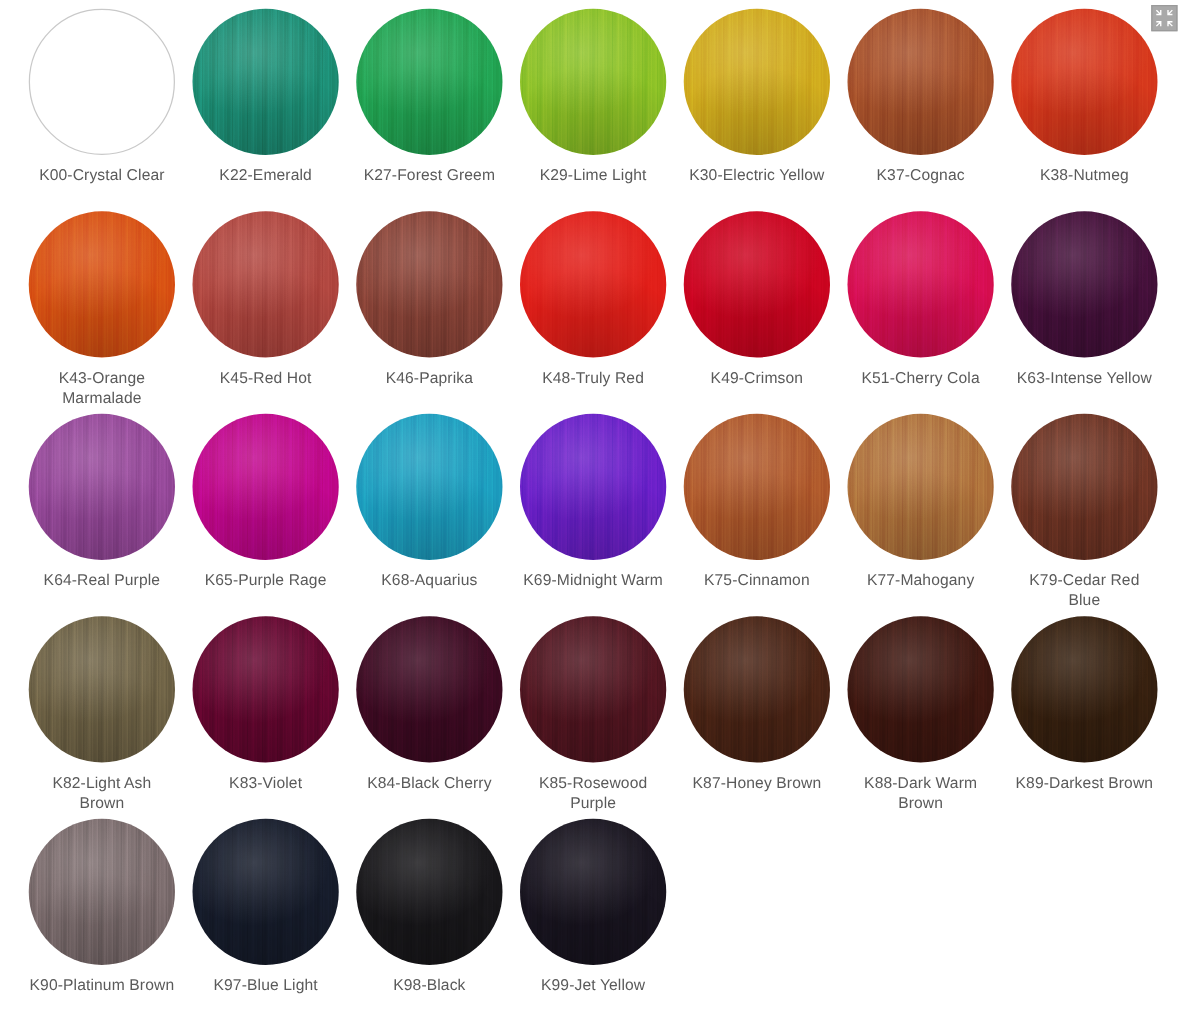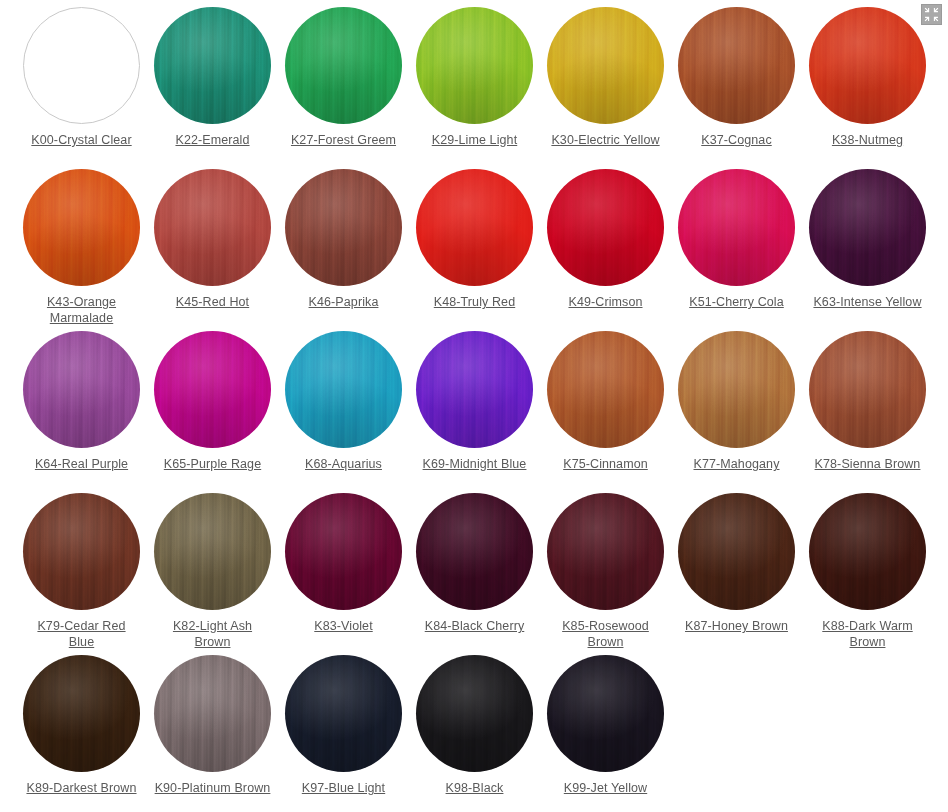--- a/index.html
+++ b/index.html
@@ -111,21 +111,20 @@
 
   .swatch-label {
     margin-top: 9px;
     width: 127px;
     text-align: center;
     font-size: 12.5px;
     line-height: 15.5px;
     color: #5a5a5a;
     letter-spacing: 0.1px;
     white-space: pre-line;
-    text-decoration: underline;
   }
 
   #fullscreen-toggle {
     position: absolute;
     top: 4px;
     right: 6px;
     width: 21px;
     height: 21px;
     background: #a9a9a9;
     border: 1px solid #9a9a9a;
@@ -256,39 +255,33 @@
       <div class="swatch-cell">
         <div class="swatch-disc-wrap">
           <div class="swatch-disc" title="K68-Aquarius" style="background-color: rgb(29, 159, 192);"></div>
         </div>
         <div class="swatch-label">K68-Aquarius</div>
       </div>
       <div class="swatch-cell">
         <div class="swatch-disc-wrap">
           <div class="swatch-disc" title="K69-Midnight Blue" style="background-color: rgb(107, 32, 201);"></div>
         </div>
-        <div class="swatch-label">K69-Midnight Blue</div>
+        <div class="swatch-label">K69-Midnight Warm</div>
       </div>
       <div class="swatch-cell">
         <div class="swatch-disc-wrap">
           <div class="swatch-disc" title="K75-Cinnamon" style="background-color: rgb(176, 90, 44);"></div>
         </div>
         <div class="swatch-label">K75-Cinnamon</div>
       </div>
       <div class="swatch-cell">
         <div class="swatch-disc-wrap">
           <div class="swatch-disc" title="K77-Mahogany" style="background-color: rgb(176, 115, 60);"></div>
         </div>
         <div class="swatch-label">K77-Mahogany</div>
-      </div>
-      <div class="swatch-cell">
-        <div class="swatch-disc-wrap">
-          <div class="swatch-disc" title="K78-Sienna Brown" style="background-color: rgb(157, 79, 51);"></div>
-        </div>
-        <div class="swatch-label">K78-Sienna Brown</div>
       </div>
       <div class="swatch-cell">
         <div class="swatch-disc-wrap">
           <div class="swatch-disc" title="K79-Cedar Red
 Brown" style="background-color: rgb(110, 52, 36);"></div>
         </div>
         <div class="swatch-label">K79-Cedar Red
 Blue</div>
       </div>
       <div class="swatch-cell">
@@ -310,21 +303,21 @@
           <div class="swatch-disc" title="K84-Black Cherry" style="background-color: rgb(61, 10, 34);"></div>
         </div>
         <div class="swatch-label">K84-Black Cherry</div>
       </div>
       <div class="swatch-cell">
         <div class="swatch-disc-wrap">
           <div class="swatch-disc" title="K85-Rosewood
 Brown" style="background-color: rgb(81, 21, 32);"></div>
         </div>
         <div class="swatch-label">K85-Rosewood
-Brown</div>
+Purple</div>
       </div>
       <div class="swatch-cell">
         <div class="swatch-disc-wrap">
           <div class="swatch-disc" title="K87-Honey Brown" style="background-color: rgb(74, 36, 21);"></div>
         </div>
         <div class="swatch-label">K87-Honey Brown</div>
       </div>
       <div class="swatch-cell">
         <div class="swatch-disc-wrap">
           <div class="swatch-disc" title="K88-Dark Warm

